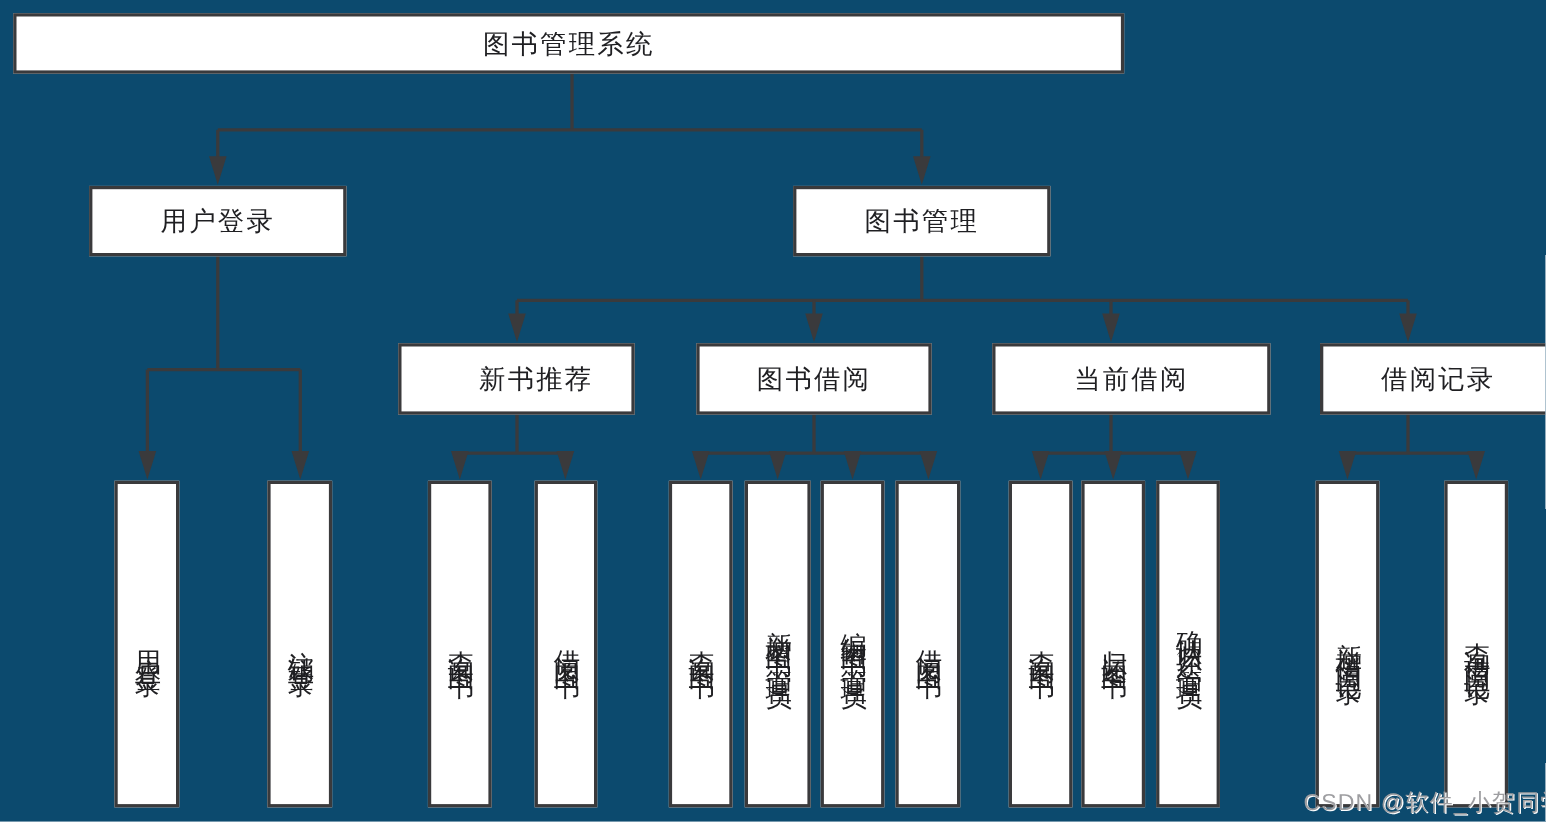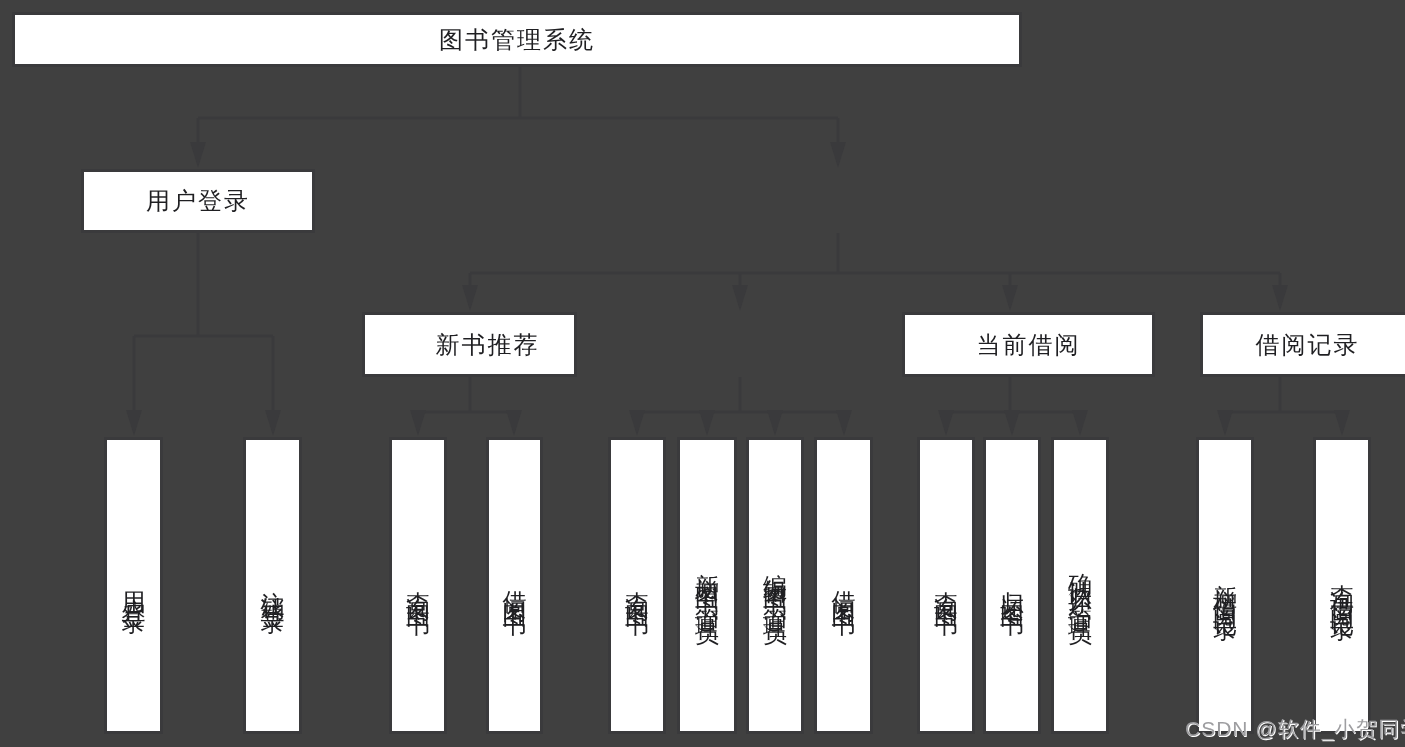--- a/index.html
+++ b/index.html
@@ -1,17 +1,17 @@
 <!DOCTYPE html>
 <html><head>
 <meta charset="utf-8">
 <style>
   html,body{margin:0;padding:0;background:#fff;}
   .canvas{
-    position:relative;width:1405px;height:747px;background:#404040;
+    position:relative;width:1405px;height:747px;background:#0c4a6e;
     font-family:"Liberation Sans","DejaVu Sans",sans-serif;overflow:hidden;
   }
   .links{position:absolute;left:0;top:0;width:1405px;height:747px;}
   .node{
     position:absolute;box-sizing:border-box;background:#ffffff;
     border:3px solid #3a3a3c;color:#1f1f22;
     display:flex;align-items:center;justify-content:center;
     font-size:24px;letter-spacing:2px;white-space:nowrap;
   }
   .leaf{
@@ -82,23 +82,29 @@
     </g>
   </svg>
 
   <div class="node" style="left:12px;top:12px;width:1010px;height:55px;">
     <span>图书管理系统</span>
   </div>
 
   <div class="node" style="left:81px;top:169px;width:234px;height:64px;">
     <span>用户登录</span>
   </div>
+  <div class="node" style="left:721px;top:169px;width:234px;height:64px;">
+    <span>图书管理</span>
+  </div>
 
   <div class="node" style="left:362px;top:312px;width:215px;height:65px;padding-left:36px;">
     <span>新书推荐</span>
+  </div>
+  <div class="node" style="left:633px;top:312px;width:214px;height:65px;">
+    <span>图书借阅</span>
   </div>
   <div class="node" style="left:902px;top:312px;width:253px;height:65px;">
     <span>当前借阅</span>
   </div>
   <div class="node" style="left:1172px;top:312px;width:215px;height:65px;margin-left:28px;">
     <span>借阅记录</span>
   </div>
 
   <div class="leaf" style="left:104px;top:437px;width:59px;height:297px;">
     <span class="vtext">用户登录</span>

